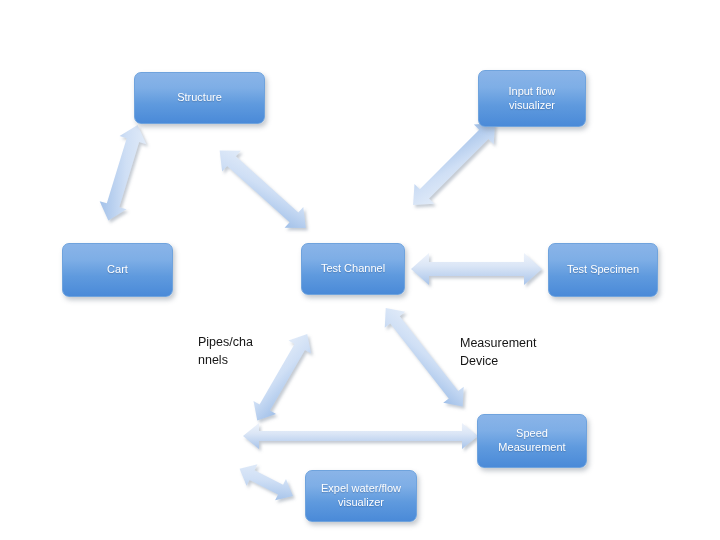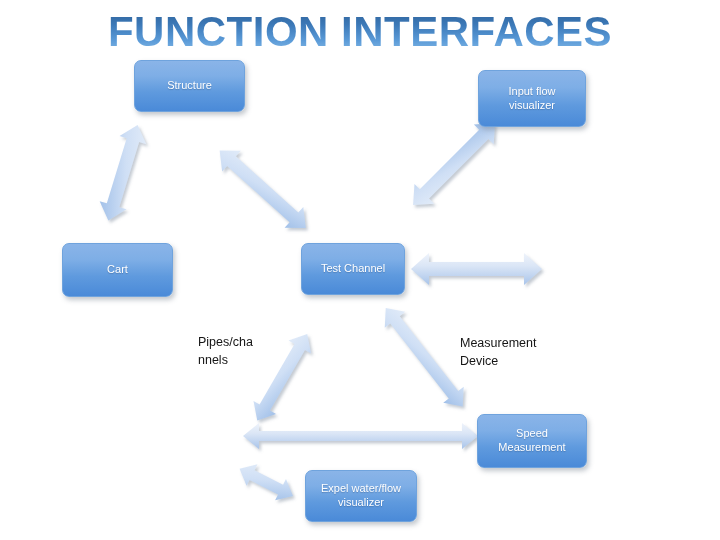--- a/index.html
+++ b/index.html
@@ -75,21 +75,20 @@
     left: 0; top: 0;
     width: 720px; height: 540px;
     pointer-events: none;
   }
 </style>
 </head>
 <body>
 
 <div id="slide">
 
-  <div id="title">FUNCTION INTERFACES</div>
 
   <svg id="arrows" viewBox="0 0 720 540" xmlns="http://www.w3.org/2000/svg">
     <defs>
       <linearGradient id="gDiagA" x1="0" y1="0" x2="1" y2="1">
         <stop offset="0%" stop-color="#e4edf9"></stop>
         <stop offset="45%" stop-color="#cfdff5"></stop>
         <stop offset="100%" stop-color="#9bbce7"></stop>
       </linearGradient>
       <linearGradient id="gDiagB" x1="1" y1="0" x2="0" y2="1">
         <stop offset="0%" stop-color="#e4edf9"></stop>
@@ -132,37 +131,40 @@
 
     <g filter="url(#softShadow)">
       <path transform="translate(243,423)" d="M 0,13 L 16,0 L 16,8 L 219,8 L 219,0 L 235,13 L 219,26 L 219,18 L 16,18 L 16,26 Z" fill="url(#gHoriz)"></path>
     </g>
 
     <g filter="url(#softShadow)">
       <path transform="translate(245,458) rotate(27)" d="M 0,12 L 14,0 L 14,6.5 L 46,6.5 L 46,0 L 60,12 L 46,24 L 46,17.5 L 14,17.5 L 14,24 Z" fill="url(#gDiagA)"></path>
     </g>
   </svg>
 
-  <div class="node" style="left:134px; top:60px; width:111px; height:52px;">
+  <div class="node" style="left:134px; top:72px; width:131px; height:52px;">
     <span>Structure</span>
   </div>
 
   <div class="node" style="left:478px; top:70px; width:108px; height:57px;">
     <span>Input flow
 visualizer</span>
   </div>
 
   <div class="node" style="left:62px; top:243px; width:111px; height:54px;">
     <span>Cart</span>
   </div>
 
   <div class="node" style="left:301px; top:243px; width:104px; height:52px;">
     <span>Test Channel</span>
   </div>
 
+  <div class="node" style="left:548px; top:243px; width:110px; height:54px;">
+    <span>Test Specimen</span>
+  </div>
 
 
   <div class="node" style="left:477px; top:414px; width:110px; height:54px;">
     <span>Speed
 Measurement</span>
   </div>
 
   <div class="node" style="left:305px; top:470px; width:112px; height:52px;">
     <span>Expel water/flow
 visualizer</span>

